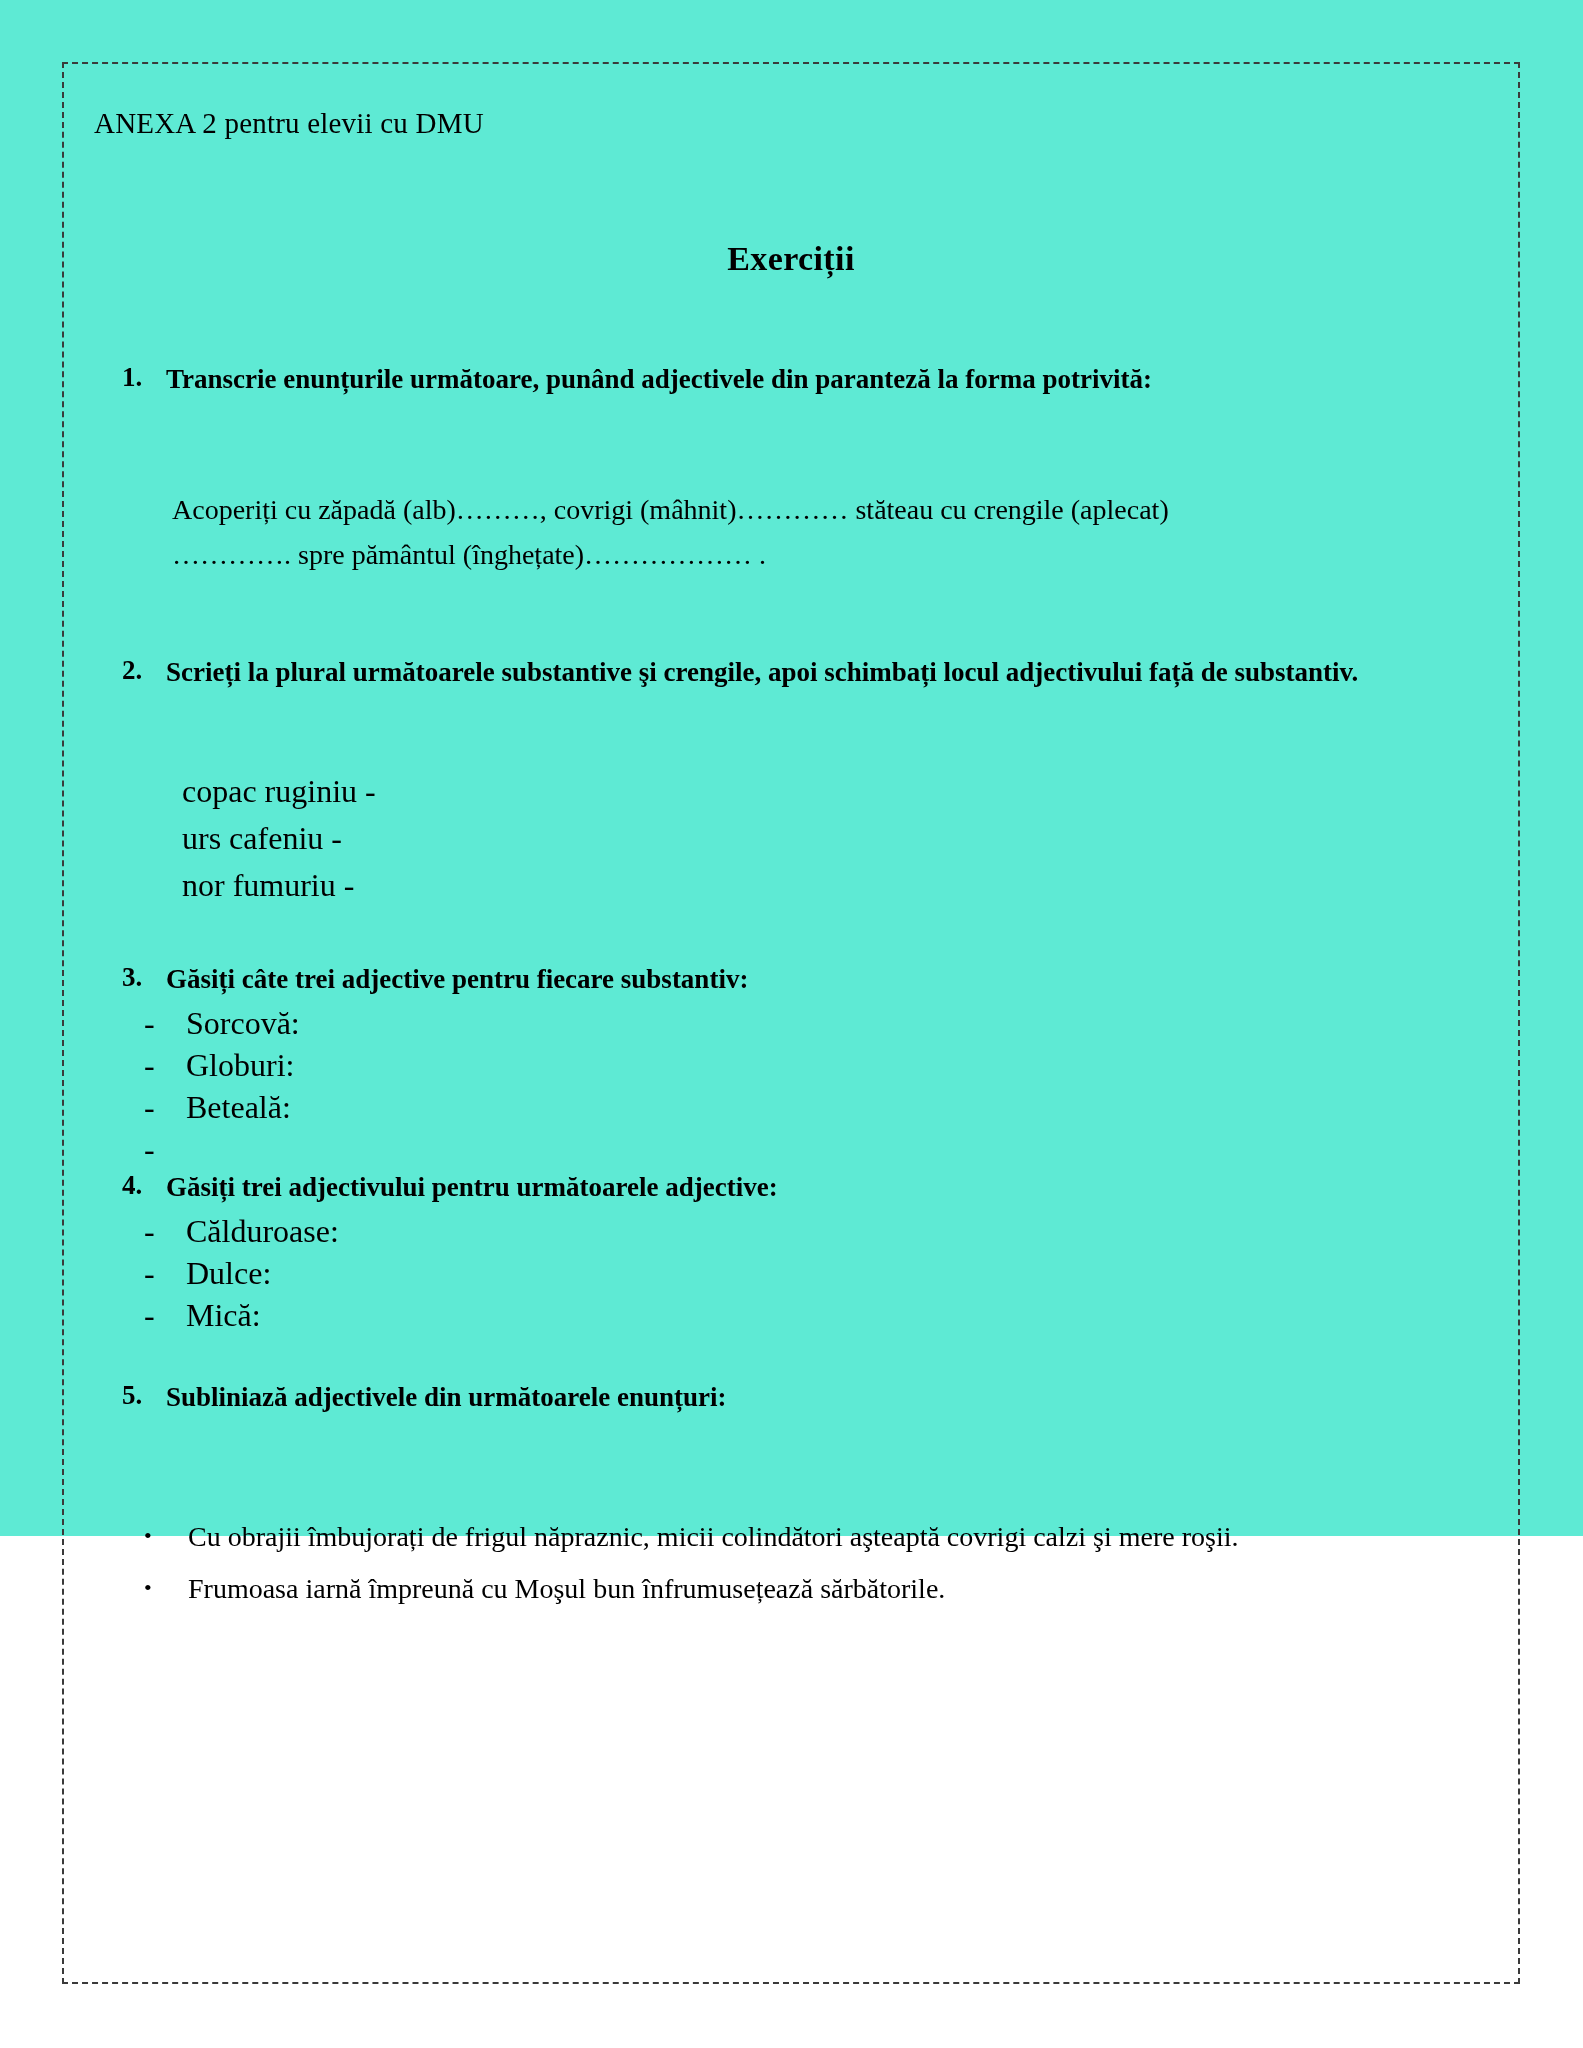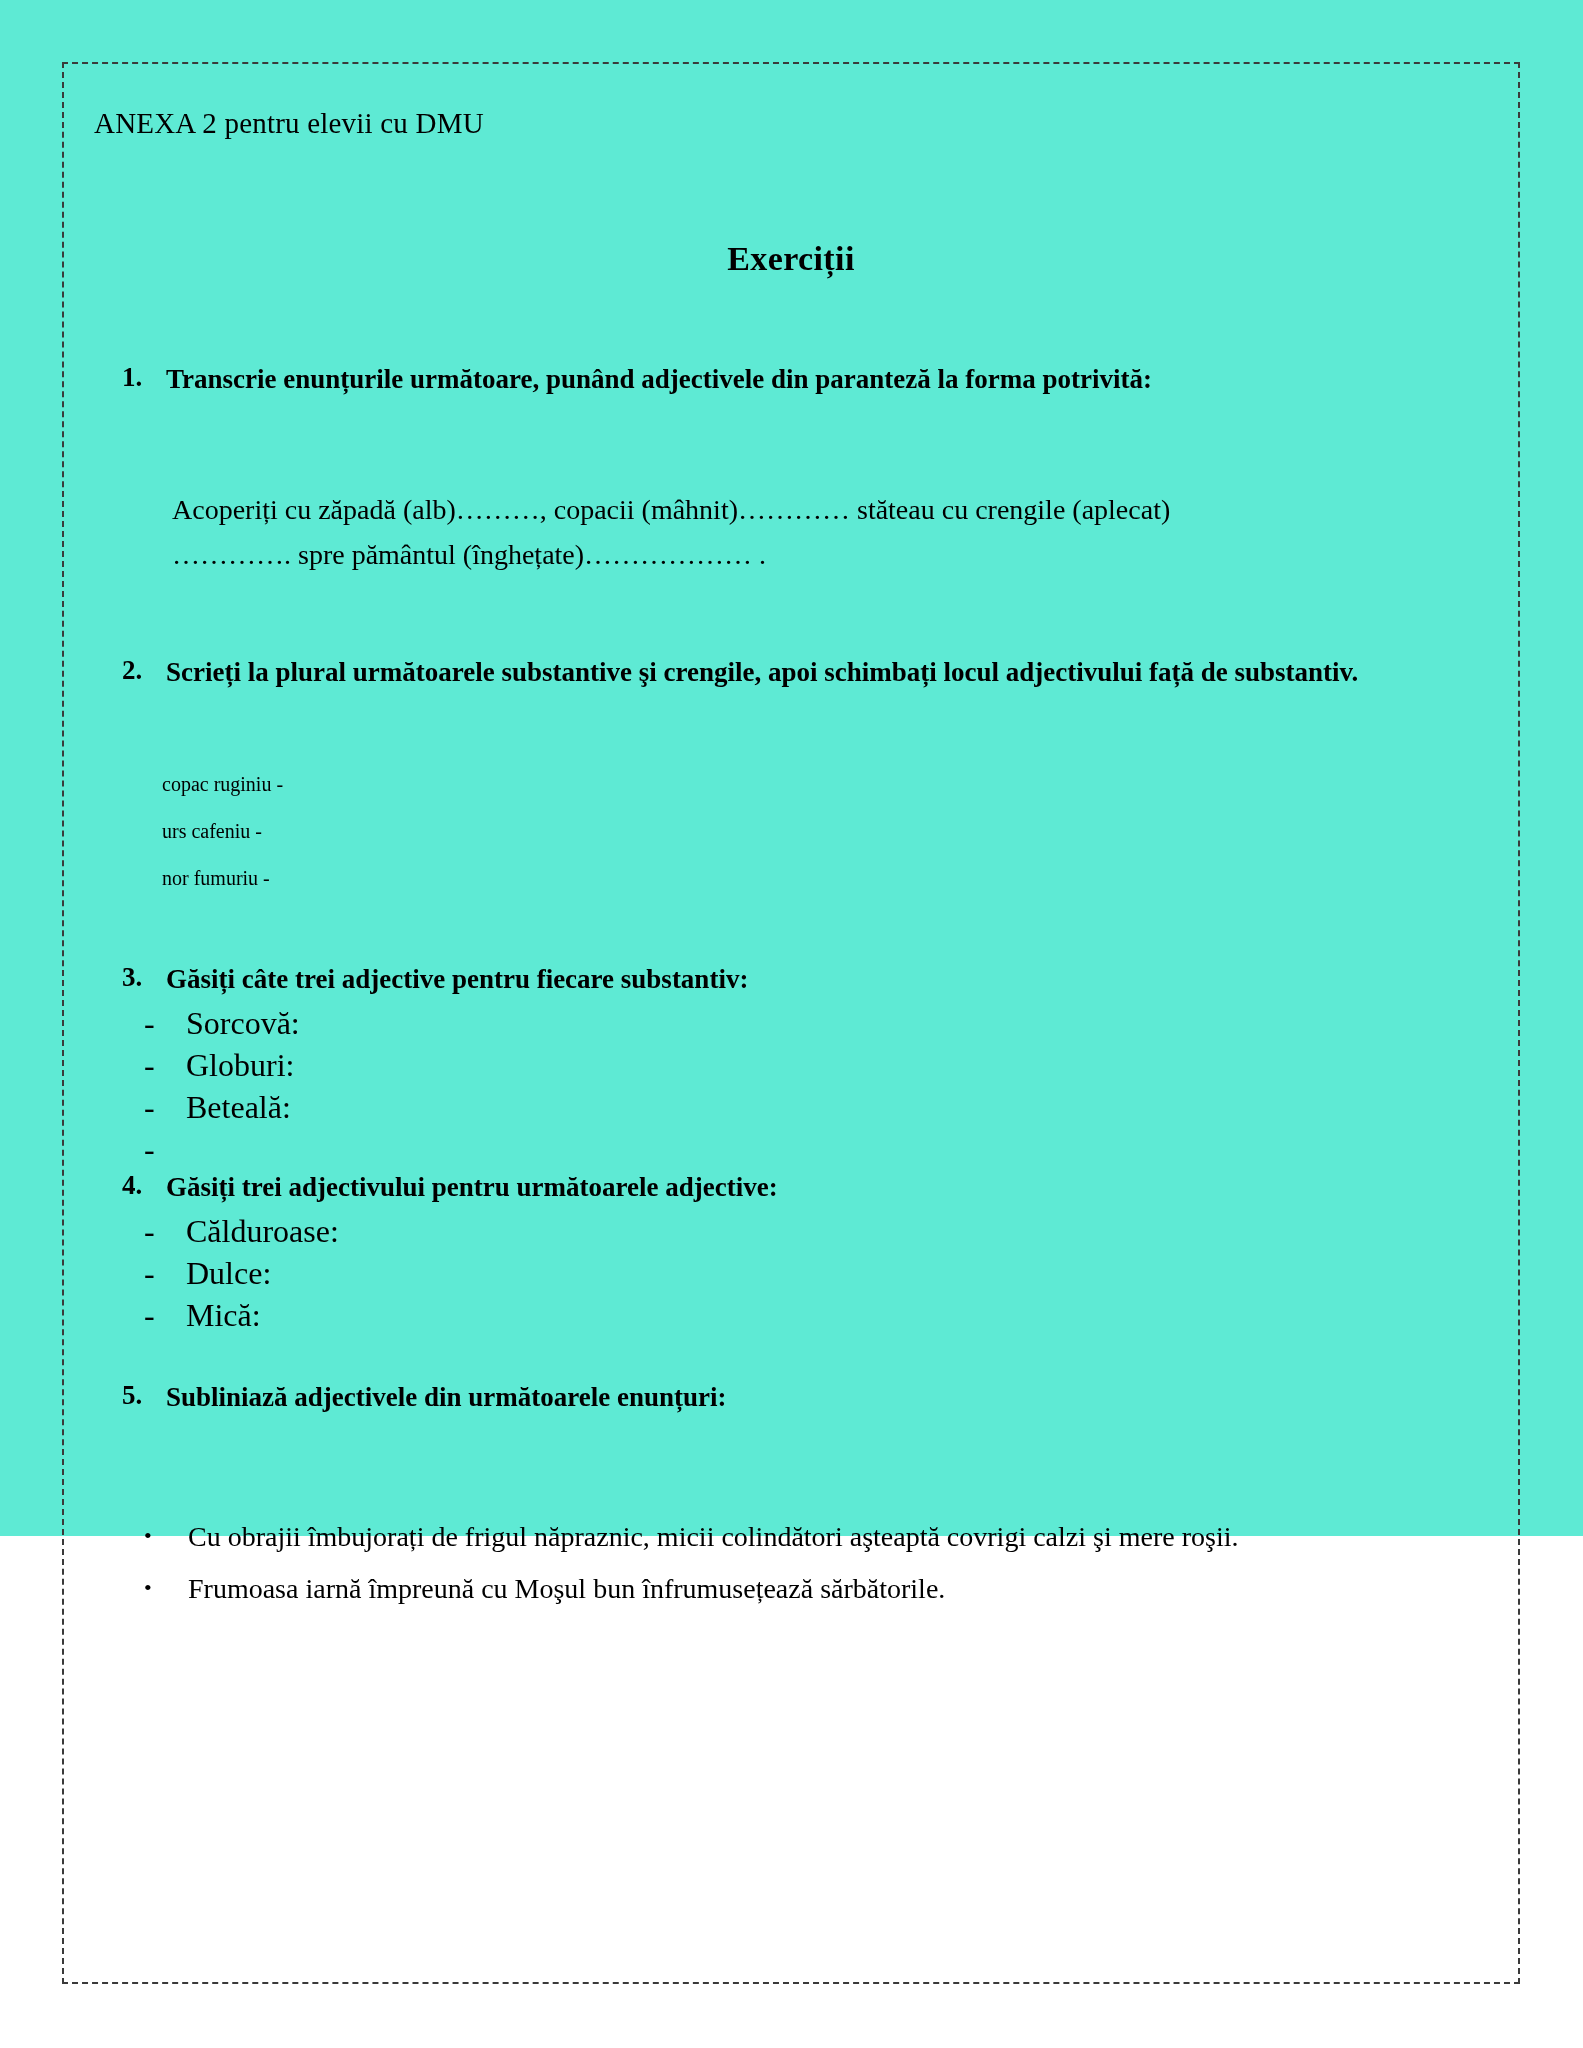--- a/index.html
+++ b/index.html
@@ -106,22 +106,22 @@
     text-align: justify;
     text-justify: inter-word;
   }
   .body-par .l2 {
     display: block;
   }
 
   
   .plain-item {
     position: absolute;
-    left: 100px;
-    font-size: 20px;
+    left: 120px;
+    font-size: 32px;
     line-height: 1.2;
     white-space: nowrap;
   }
 
   
   .dash-item {
     position: absolute;
     left: 82px;
     font-size: 32px;
     line-height: 1.2;
@@ -160,21 +160,21 @@
     <div class="anexa-line">ANEXA 2  pentru elevii cu DMU</div>
 
     <div class="doc-title">Exerciții</div>
 
     <div class="ex" style="top:300px;">
       <span class="ex-num">1.</span>
       <div class="ex-head nowrap">Transcrie enunțurile următoare, punând adjectivele din paranteză la forma potrivită:</div>
     </div>
 
     <div class="body-par" style="top:425px;">
-      <span>Acoperiți cu zăpadă (alb)………, copacii (mâhnit)………… stăteau cu crengile (aplecat)</span>
+      <span>Acoperiți cu zăpadă (alb)………, covrigi (mâhnit)………… stăteau cu crengile (aplecat)</span>
       <span class="l2">…………. spre pământul (înghețate)……………… .</span>
     </div>
 
     <div class="ex" style="top:593px;">
       <span class="ex-num">2.</span>
       <div class="ex-head">Scrieți la plural următoarele substantive şi crengile, apoi schimbați  locul adjectivului față de substantiv.</div>
     </div>
 
     <div class="plain-item" style="top:710px;">copac ruginiu -</div>
     <div class="plain-item" style="top:757px;">urs cafeniu -</div>

